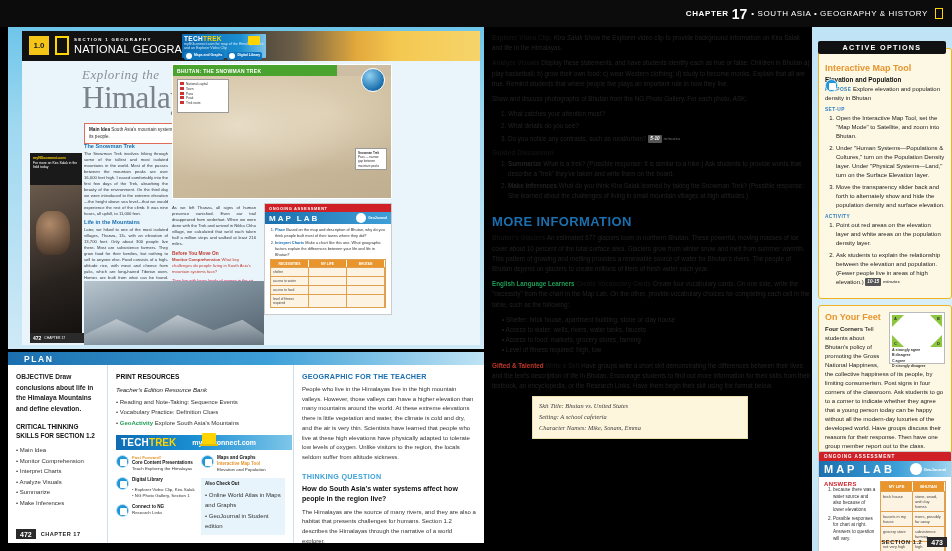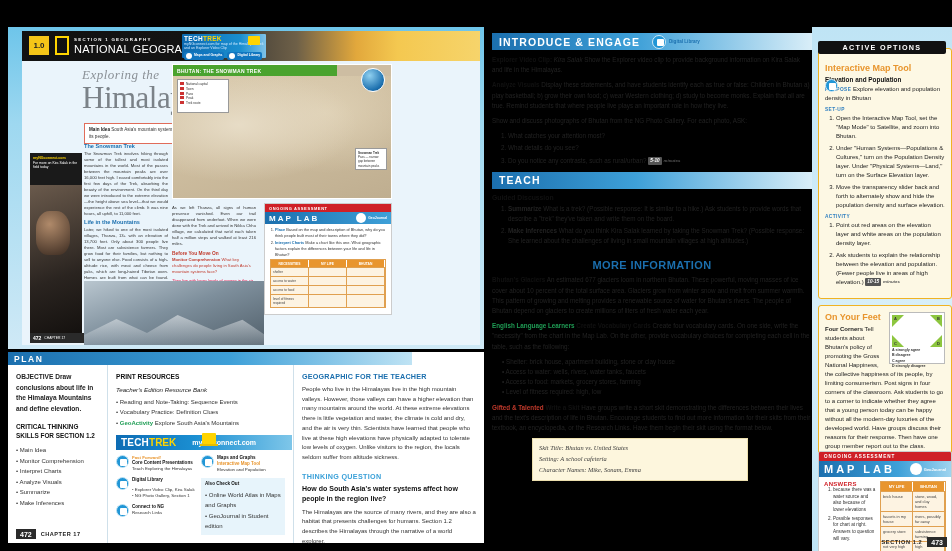--- a/index.html
+++ b/index.html
@@ -180,24 +180,24 @@
     background: linear-gradient(180deg, rgba(255,255,255,.55), rgba(120,140,155,.2));
     clip-path: polygon(0 60%, 18% 20%, 35% 55%, 52% 10%, 72% 48%, 88% 22%, 100% 58%, 100% 100%, 0 100%);
   }
 
   
   .plan-band {
     position:absolute; left:8px; top:352px; width:476px; height:191px;
     background:#fff;
   }
   .plan-hdr {
-    position:absolute; left:0; top:0; width:404px; height:13px;
+    position:absolute; left:0; top:0; width:476px; height:13px;
     background: linear-gradient(90deg,#1b6fae,#3ea0d8 55%, #bfe3f4);
     color:#fff; font-size:8.5px; font-weight:bold; letter-spacing:1.6px;
-    display:flex; align-items:center; padding-left:6px;
+    display:flex; align-items:center; padding-left:16px;
   }
   .plan-cols { position:absolute; left:0; top:13px; width:476px; height:178px; display:flex; }
   .pc { padding: 7px 8px 0 8px; }
   .pc1 { width:99px; }
   .pc2 { width:186px; border-left:1px solid #cfe0ea; }
   .pc3 { width:191px; border-left:1px solid #cfe0ea; }
   .pc h3 { font-size:6.6px; color:#111; line-height:1.55; font-weight:bold; }
   .pc .obj { font-size:6.6px; color:#222; line-height:1.6; font-weight:bold; }
   .pc .obj b { font-weight:bold; }
   .pc .ctl { font-size:6.4px; font-weight:bold; color:#111; margin-top:9px; line-height:1.4;}
@@ -262,21 +262,21 @@
   .band.purple .chip span { color:#8e2f86; }
   .tc p { font-size:6.3px; color:#222; line-height:1.62; margin-bottom:5px; }
   .tc p b { font-weight:bold; color:#111; }
   .tc p i { font-style:italic; }
   .tc ol { margin:0 0 5px 16px; }
   .tc ol li { font-size:6.3px; color:#222; line-height:1.62; margin-bottom:2px;}
   .tc ul.dl { list-style:none; margin:0 0 5px 10px; }
   .tc ul.dl li { font-size:6.3px; color:#222; line-height:1.62; }
   .tc ul.dl li::before { content:"• "; }
   .subhd { font-size:6.8px; font-weight:bold; color:#111; margin-bottom:3px;}
-  .minor-hd { font-size:11px; font-weight:bold; color:#1b6fae; letter-spacing:.4px; margin:13px 0 4px;text-align:center;}
+  .minor-hd { font-size:13px; font-weight:bold; color:#1b6fae; letter-spacing:.4px; margin:13px 0 4px;}
   .mins { display:inline-flex; align-items:center; gap:2px; vertical-align:middle;}
   .mins .bx { background:#555; color:#fff; font-size:4.6px; font-weight:bold; padding:.5px 2px; border-radius:1px;}
   .mins .lb { font-size:4.4px; color:#555; font-weight:bold;}
   .ell { color:#1f9d55; font-weight:bold; }
   .gt { color:#c0392b; font-weight:bold; }
   .skit {
     background:#fdf6dd; border:1px solid #ecdfae; margin:4px 0 0 40px; padding:4px 6px; width:216px;
   }
   .skit div { font-family:"Liberation Serif",serif; font-style:italic; font-size:6.4px; color:#3a3a3a; line-height:1.7;}
 
@@ -356,20 +356,26 @@
 
   .left-foot { position:absolute; left:8px; bottom:4px; display:flex; align-items:center; gap:5px;}
   .left-foot .pg { background:#2a2a2a; color:#fff; font-size:7px; font-weight:bold; padding:1.5px 4px;}
   .left-foot .t { font-size:5.6px; font-weight:bold; color:#222; letter-spacing:.5px;}
 </style>
 </head>
 <body>
 
 <div class="page">
 
+  <div class="chapter-bar">
+    <span class="ct">CHAPTER</span>
+    <span class="cnum">17</span>
+    <span class="crest">• SOUTH ASIA • GEOGRAPHY &amp; HISTORY</span>
+    <span class="ngbox"></span>
+  </div>
 
   <div class="student-page">
     <div class="sp-inner">
 
       <div class="ng-masthead">
         <div class="sec-chip">1.0</div>
         <div class="ng-rect"></div>
         <div class="ng-words">
           <span class="small">SECTION 1 GEOGRAPHY</span>
           <span class="big">NATIONAL GEOGRAPHIC</span>
@@ -588,27 +594,20 @@
     </div>
 
     <div class="left-foot">
       <span class="pg">472</span>
       <span class="t">CHAPTER 17</span>
     </div>
   </div>
 
   <div class="teach-col">
 
-    <div class="band blue">
-      <span>INTRODUCE &amp; ENGAGE</span>
-      <span class="chip" style="left:160px;">
-        <i class="cir"></i>
-        <span>Digital Library</span>
-      </span>
-    </div>
 
     <div class="tc">
       <p>
         <b>Explorer Video Clip:</b>
         <i>Kira Salak</i>
         <span>Show the Explorer video clip to provide background information on Kira Salak and life in the Himalayas.</span>
       </p>
       <p>
         <b>Analyze Visuals</b>
         <span>Display these statements, and have students identify each as true or false: Children in Bhutan a) play basketball; b) grow their own food; c) wear Western clothing; d) study to become monks. Explain that all are true. Remind students that where people live plays an important role in how they live.</span>
@@ -620,23 +619,20 @@
         <li>
           <span>Do you notice any contrasts, such as rural/urban?</span>
           <span class="mins">
             <i class="bx">5-10</i>
             <i class="lb">minutes</i>
           </span>
         </li>
       </ol>
     </div>
 
-    <div class="band blue" style="margin-top:6px;">
-      <span>TEACH</span>
-    </div>
 
     <div class="tc">
       <div class="subhd">Guided Discussion</div>
       <ol>
         <li><b>Summarize</b> <span>What is a trek? (Possible response: It is similar to a hike.) Ask students to provide words that describe a "trek" they've taken and write them on the board.</span></li>
         <li><b>Make Inferences</b> <span>What do you think Kira Salak learned by taking the Snowman Trek? (Possible response: She learned about the challenges of living in small mountain villages at high altitudes.)</span></li>
       </ol>
     </div>
 
     <div class="tc" style="margin-top:4px;">

